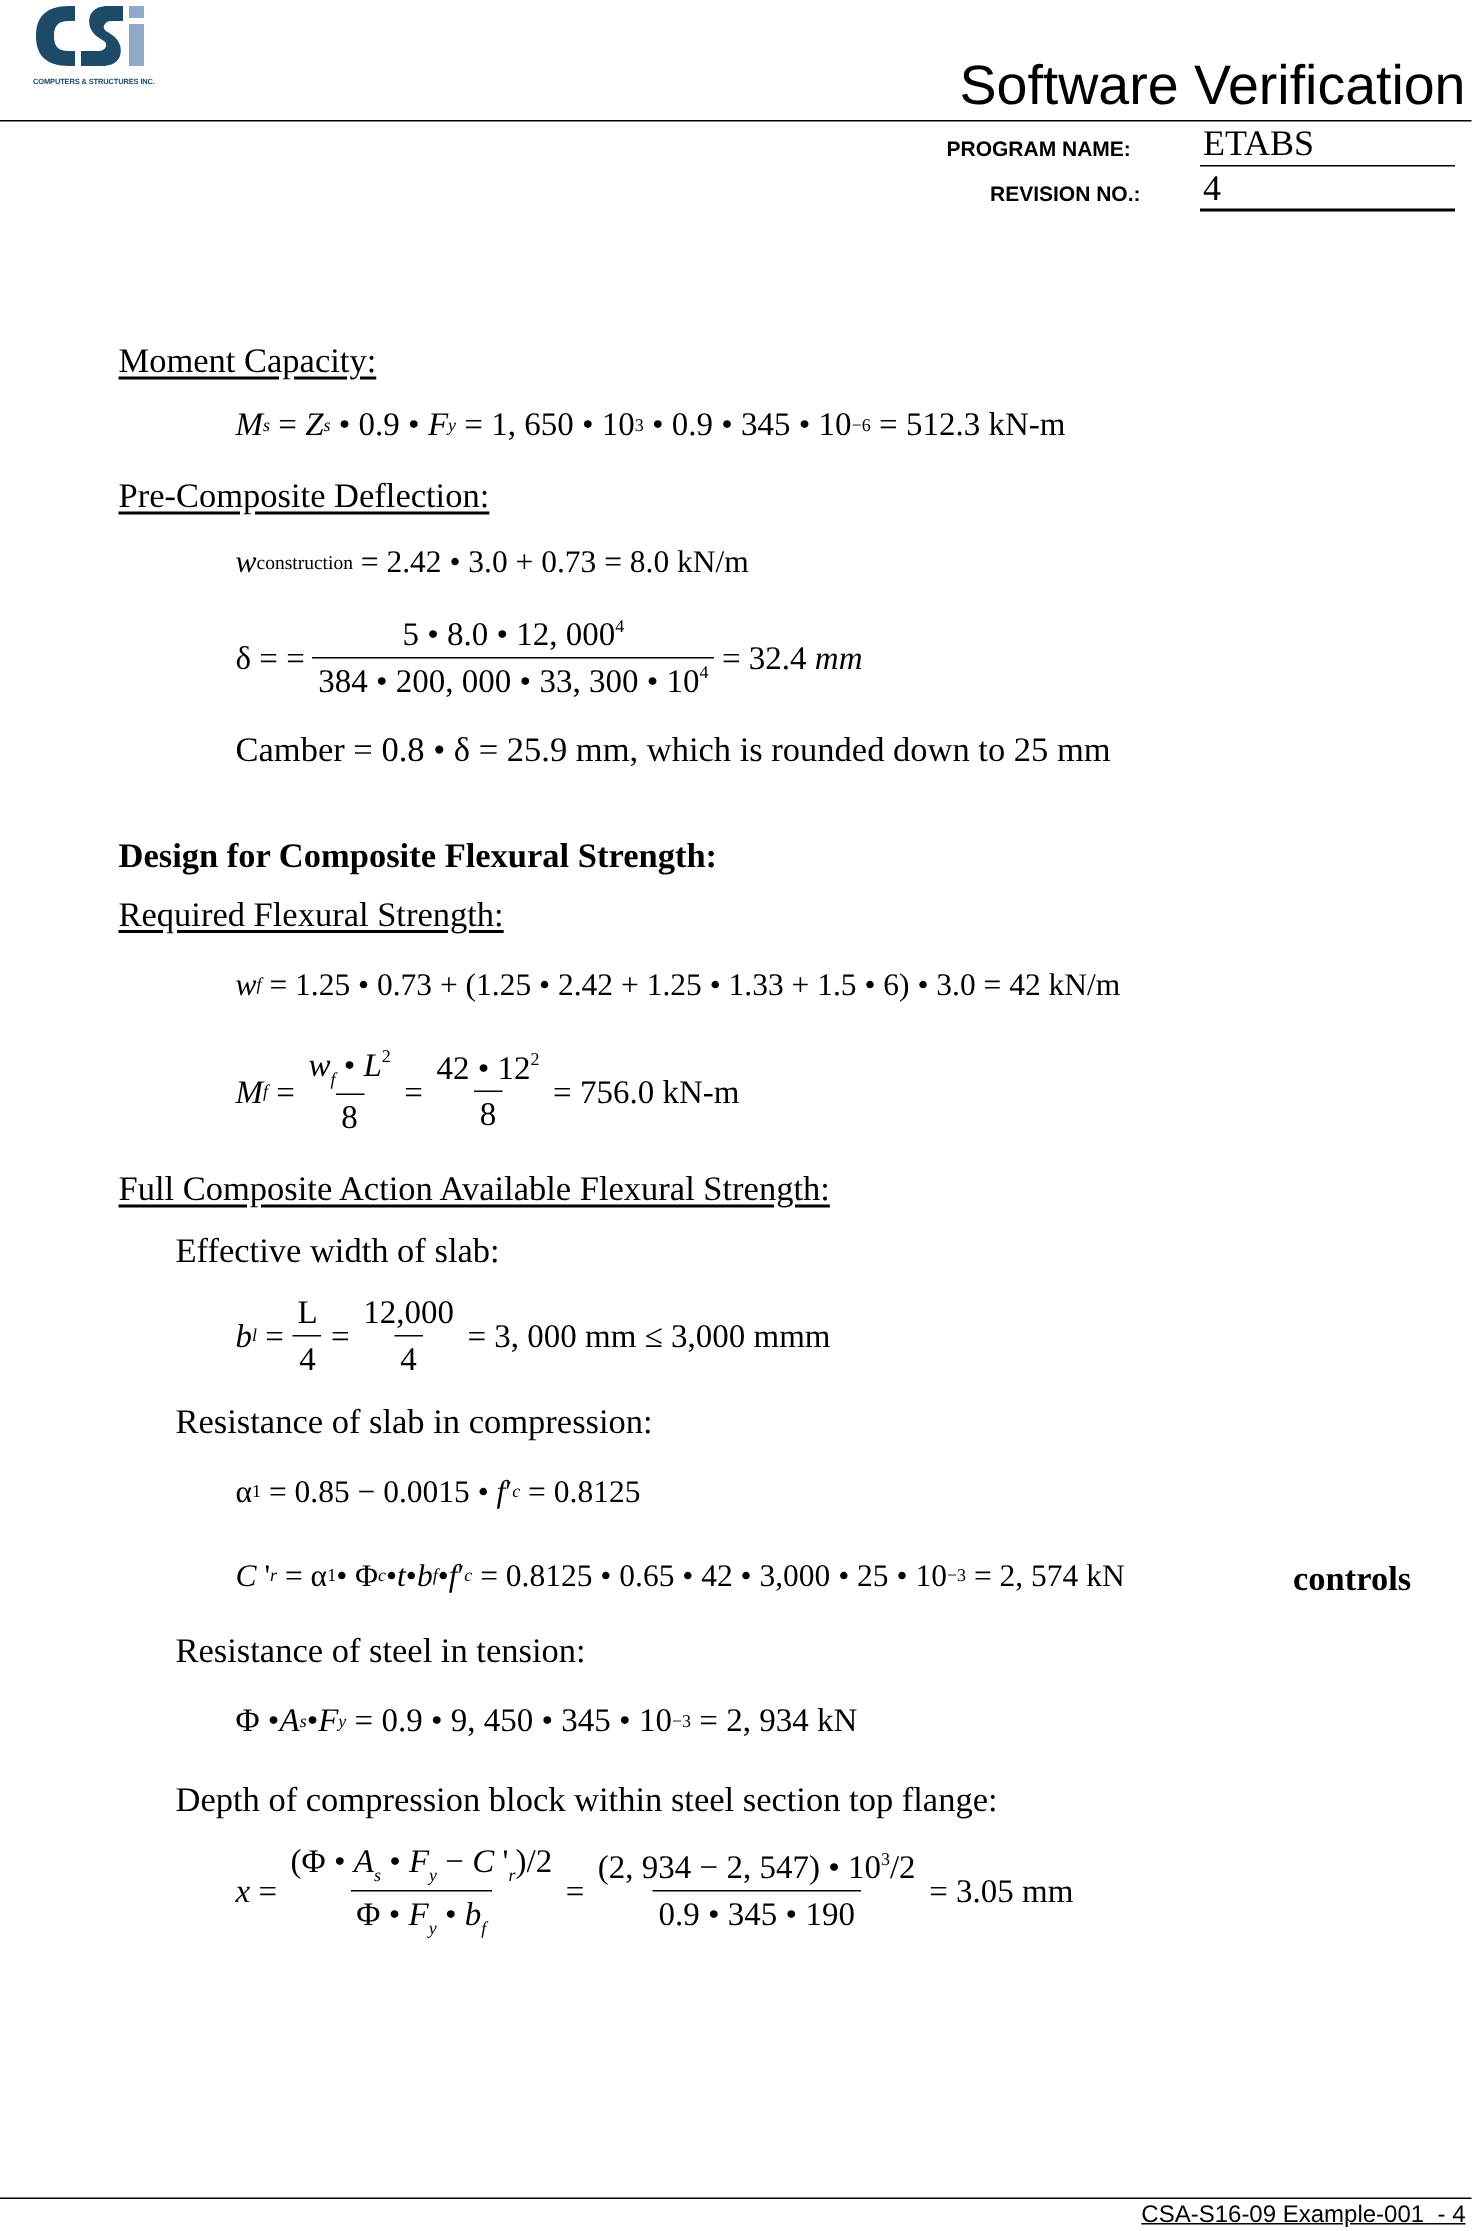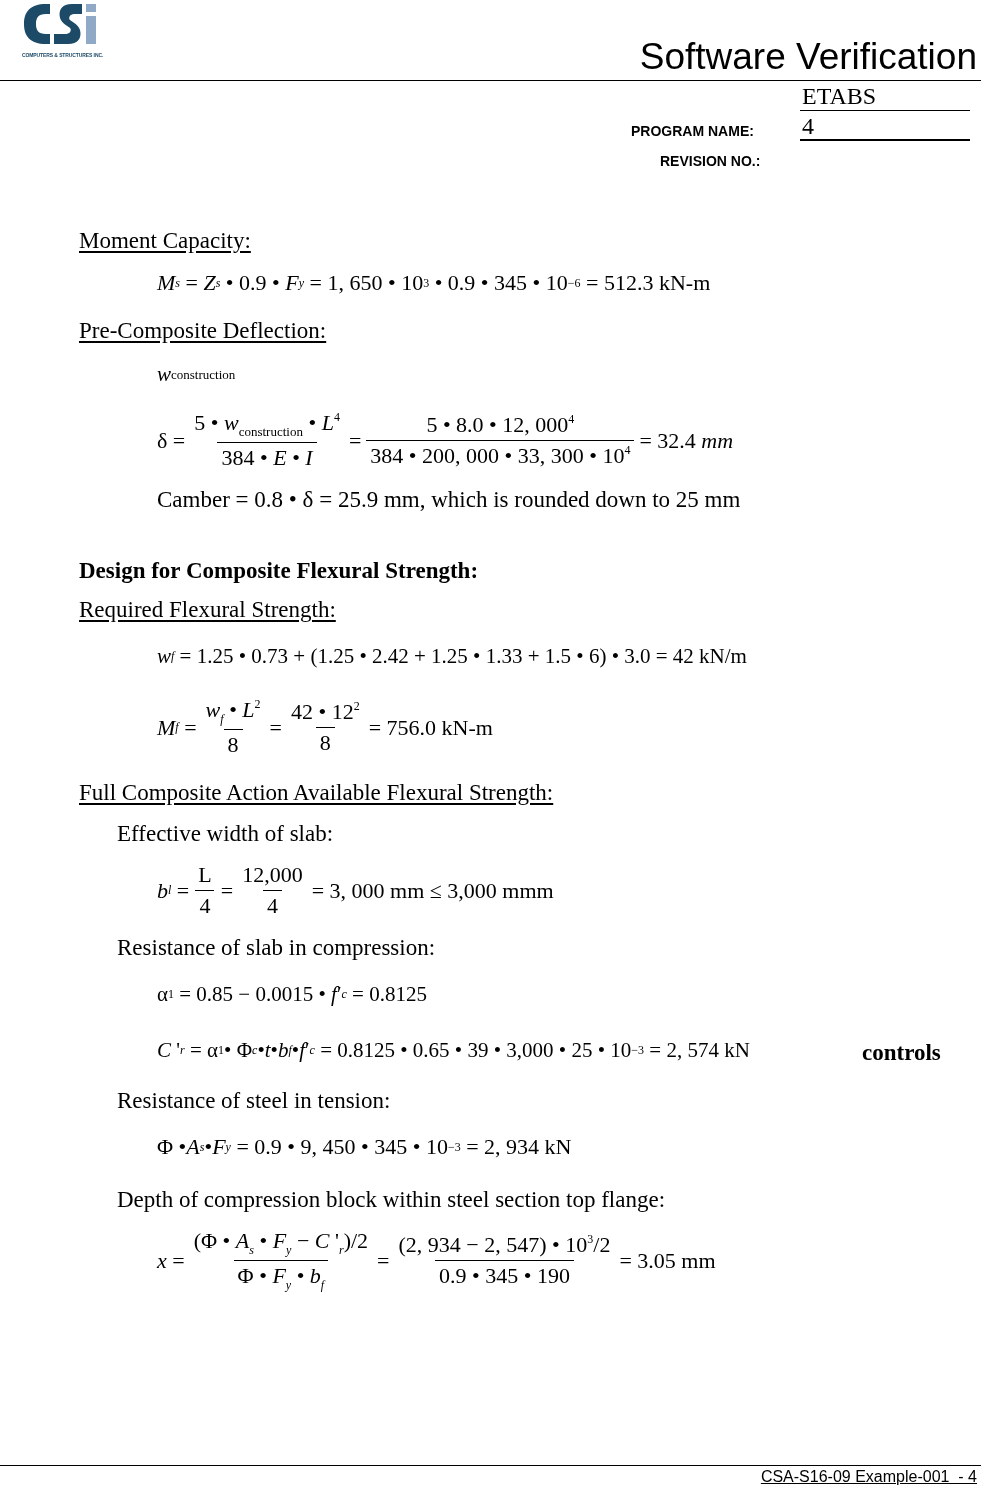--- a/index.html
+++ b/index.html
@@ -2,21 +2,21 @@
 <html><head>
 <meta charset="utf-8">
 <style>
   html, body { margin:0; padding:0; background:#fff; }
   body { width:981px; height:1487px; position:relative; overflow:hidden; font-family:"Liberation Serif", serif; color:#000; }
   .abs { position:absolute; }
   .logo { left:20px; top:0; width:90px; height:62px; }
   .logo-sub { left:22px; top:52px; font-family:"Liberation Sans", sans-serif; font-size:5px; font-weight:bold; color:#1d4a66; letter-spacing:-0.1px; white-space:nowrap; }
   .title { right:4px; top:36px; font-family:"Liberation Sans", sans-serif; font-size:37px; white-space:nowrap; }
   .rule-top { left:0; top:80px; width:981px; height:1px; background:#000; }
-  .hdr-label { font-family:"Liberation Sans", sans-serif; font-size:14px; font-weight:bold; white-space:nowrap;margin-top:32px; }
+  .hdr-label { font-family:"Liberation Sans", sans-serif; font-size:14px; font-weight:bold; white-space:nowrap; }
   .hdr-val { font-size:24px; white-space:nowrap; line-height:26px; }
   .hdr-line { height:1px; background:#000; }
   .rule-bot { left:0; top:1465px; width:981px; height:1px; background:#000; }
   .footer { right:4px; top:1468px; font-family:"Liberation Sans", sans-serif; font-size:16px; white-space:pre;text-decoration:underline; }
 
   .heading-u { font-size:23px; text-decoration:underline; text-underline-offset:3px; white-space:nowrap; }
   .heading-b { font-size:23px; font-weight:bold; white-space:nowrap;text-align:right; }
   .text { font-size:23px; white-space:nowrap; }
   .eq { font-size:22px; white-space:nowrap; display:flex; align-items:center; }
   .eq i { font-style:italic; }
@@ -51,28 +51,24 @@
 <div class="abs hdr-val" style="left:802px; top:113px;">4</div>
 <div class="abs hdr-line" style="left:800px; top:139px; width:170px; height:2px;"></div>
 
 <div class="abs heading-u" style="left:79px; top:228px;">Moment Capacity:</div>
 <div class="abs eq" style="left:157px; top:270px;">
   <i>M</i><sub><i>s</i></sub>&nbsp;=&nbsp;<i>Z</i><sub><i>s</i></sub>&nbsp;• 0.9 •&nbsp;<i>F</i><sub><i>y</i></sub>&nbsp;= 1, 650 • 10<sup>3</sup>&nbsp;• 0.9 • 345 • 10<sup>−6</sup>&nbsp;<span>= 512.3 kN-m</span>
 </div>
 
 <div class="abs heading-u" style="left:79px; top:318px;">Pre-Composite Deflection:</div>
 <div class="abs eq" style="left:157px; top:362px; font-size:21px;">
-  <i>w</i><sub style="font-size:13px;">construction</sub>&nbsp;
+  <i>w</i><sub style="font-size:13px;">construction</sub>&nbsp;<span>= 2.42 • 3.0 + 0.73 = 8.0 kN/m</span>
 </div>
 <div class="abs eq" style="left:157px; top:410px;">
   δ =
-  <span class="frac">
-    <span class="num">5 • <i>w</i><sub style="font-size:13px;">construction</sub> • <i>L</i><sup>4</sup></span>
-    <span class="den">384 • <i>E</i> • <i>I</i></span>
-  </span>
   =
   <span class="frac">
     <span class="num"><span>5 • 8.0 • 12, 000</span><sup>4</sup></span>
     <span class="den"><span>384 • 200, 000 • 33, 300 • 10</span><sup>4</sup></span>
   </span>
   <span>= 32.4</span>&nbsp;<i>mm</i>
 </div>
 <div class="abs text" style="left:157px; top:487px;">Camber = 0.8 • δ = 25.9 mm, which is rounded down to 25 mm</div>
 
 <div class="abs heading-b" style="left:79px; top:558px;">Design for Composite Flexural Strength:</div>
@@ -108,21 +104,21 @@
     <span class="den">4</span>
   </span>
   <span>= 3, 000  mm ≤ 3,000 mmm</span>
 </div>
 
 <div class="abs text" style="left:117px; top:935px;">Resistance of slab in compression:</div>
 <div class="abs eq" style="left:157px; top:982px; font-size:21px;">
   α<sub>1</sub>&nbsp;<span>= 0.85 − 0.0015 •</span>&nbsp;<i>f</i>′<sub><i>c</i></sub>&nbsp;<span>= 0.8125</span>
 </div>
 <div class="abs eq" style="left:157px; top:1038px; font-size:21px;">
-  <i>C</i>&nbsp;'<sub><i>r</i></sub>&nbsp;= α<sub>1</sub> • Φ<sub><i>c</i></sub> • <i>t</i> • <i>b</i><sub><i>f</i></sub> • <i>f</i>′<sub><i>c</i></sub>&nbsp;<span>= 0.8125 • 0.65 • 39 • 3,000 • 25 • 10</span><sup>−3</sup>&nbsp;<span>= 2, 574 kN</span>
+  <i>C</i>&nbsp;'<sub><i>r</i></sub>&nbsp;= α<sub>1</sub> • Φ<sub><i>c</i></sub> • <i>t</i> • <i>b</i><sub><i>f</i></sub> • <i>f</i>′<sub><i>c</i></sub>&nbsp;<span>= 0.8125 • 0.65 • 42 • 3,000 • 25 • 10</span><sup>−3</sup>&nbsp;<span>= 2, 574 kN</span>
 </div>
 <div class="abs text bold" style="left:862px; top:1040px;">controls</div>
 
 <div class="abs text" style="left:117px; top:1088px;">Resistance of steel in tension:</div>
 <div class="abs eq" style="left:157px; top:1134px;">
   Φ • <i>A</i><sub><i>s</i></sub> • <i>F</i><sub><i>y</i></sub>&nbsp;<span>= 0.9 • 9, 450 • 345 • 10</span><sup>−3</sup>&nbsp;<span>= 2, 934 kN</span>
 </div>
 
 <div class="abs text" style="left:117px; top:1187px;">Depth of compression block within steel section top flange:</div>
 <div class="abs eq" style="left:157px; top:1228px;">

